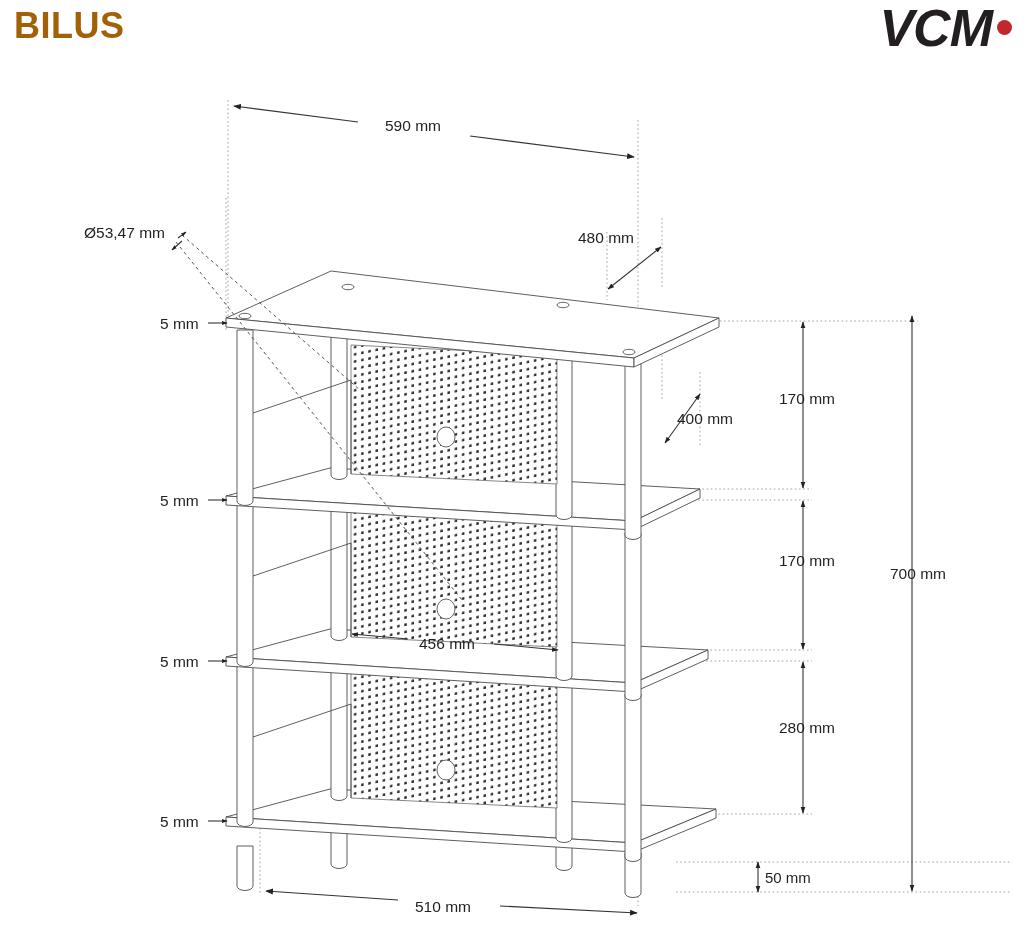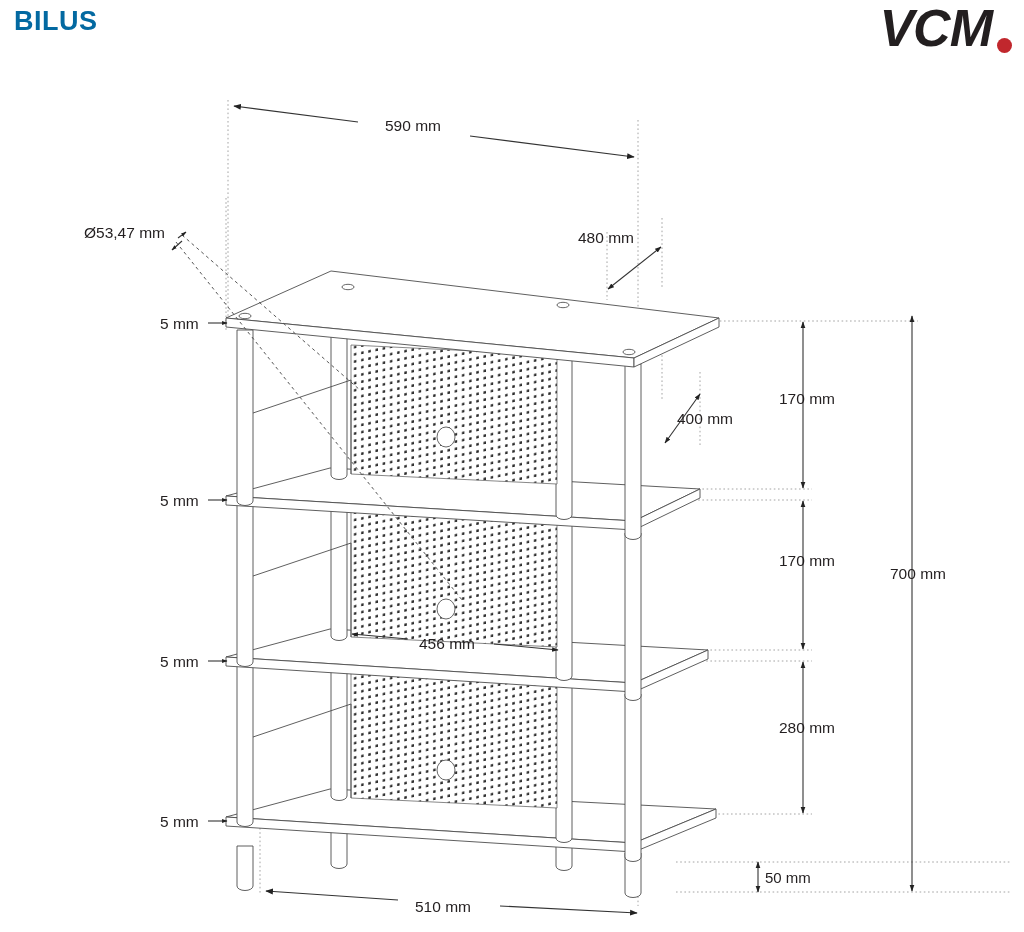--- a/index.html
+++ b/index.html
@@ -20,32 +20,32 @@
     left: 0; top: 0;
     width: 1024px;
     height: 932px;
     background: #ffffff;
   }
   .model-name {
     position: absolute;
     left: 14px;
     top: 8px;
     font-family: "Liberation Sans", sans-serif;
-    font-size: 27px;
+    font-size: 36px;
     font-weight: bold;
     letter-spacing: 0.5px;
-    color: #0369a1;
+    color: #a16207;
     line-height: 1;
   }
   .brand-logo {
     position: absolute;
     right: 12px;
     top: 2px;
     display: flex;
-    align-items: flex-end;
+    align-items: center;
     line-height: 1;
   }
   .brand-text {
     font-family: "Liberation Sans", sans-serif;
     font-size: 52px;
     font-weight: bold;
     font-style: italic;
     letter-spacing: -1px;
     color: #231f20;
   }

